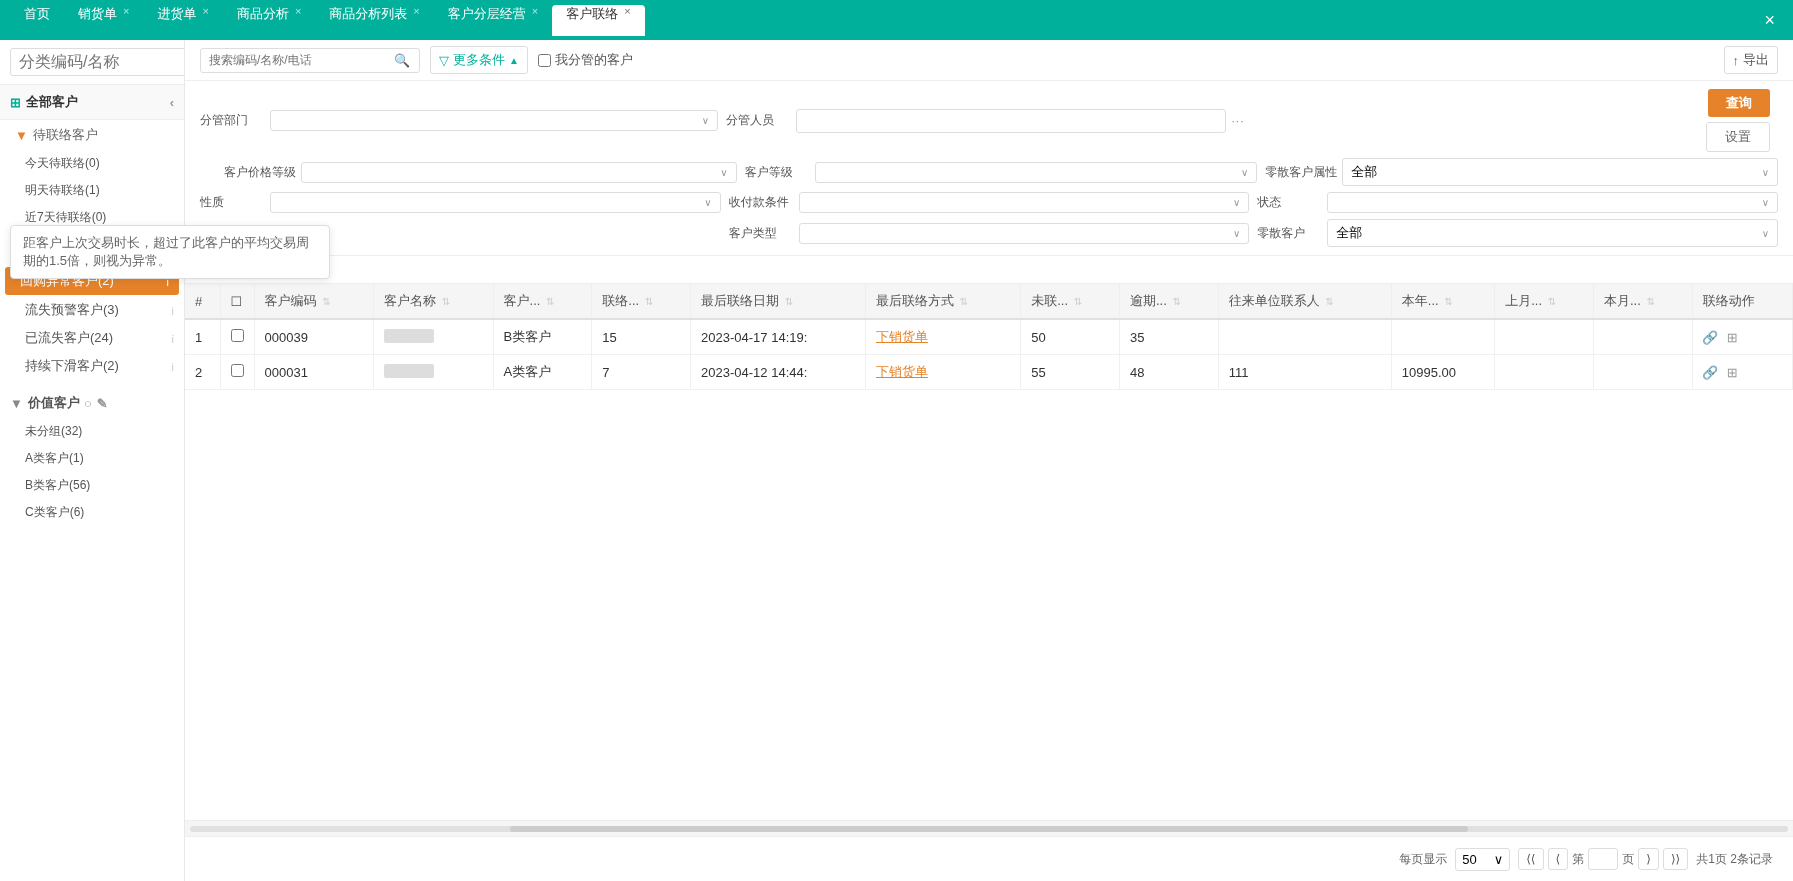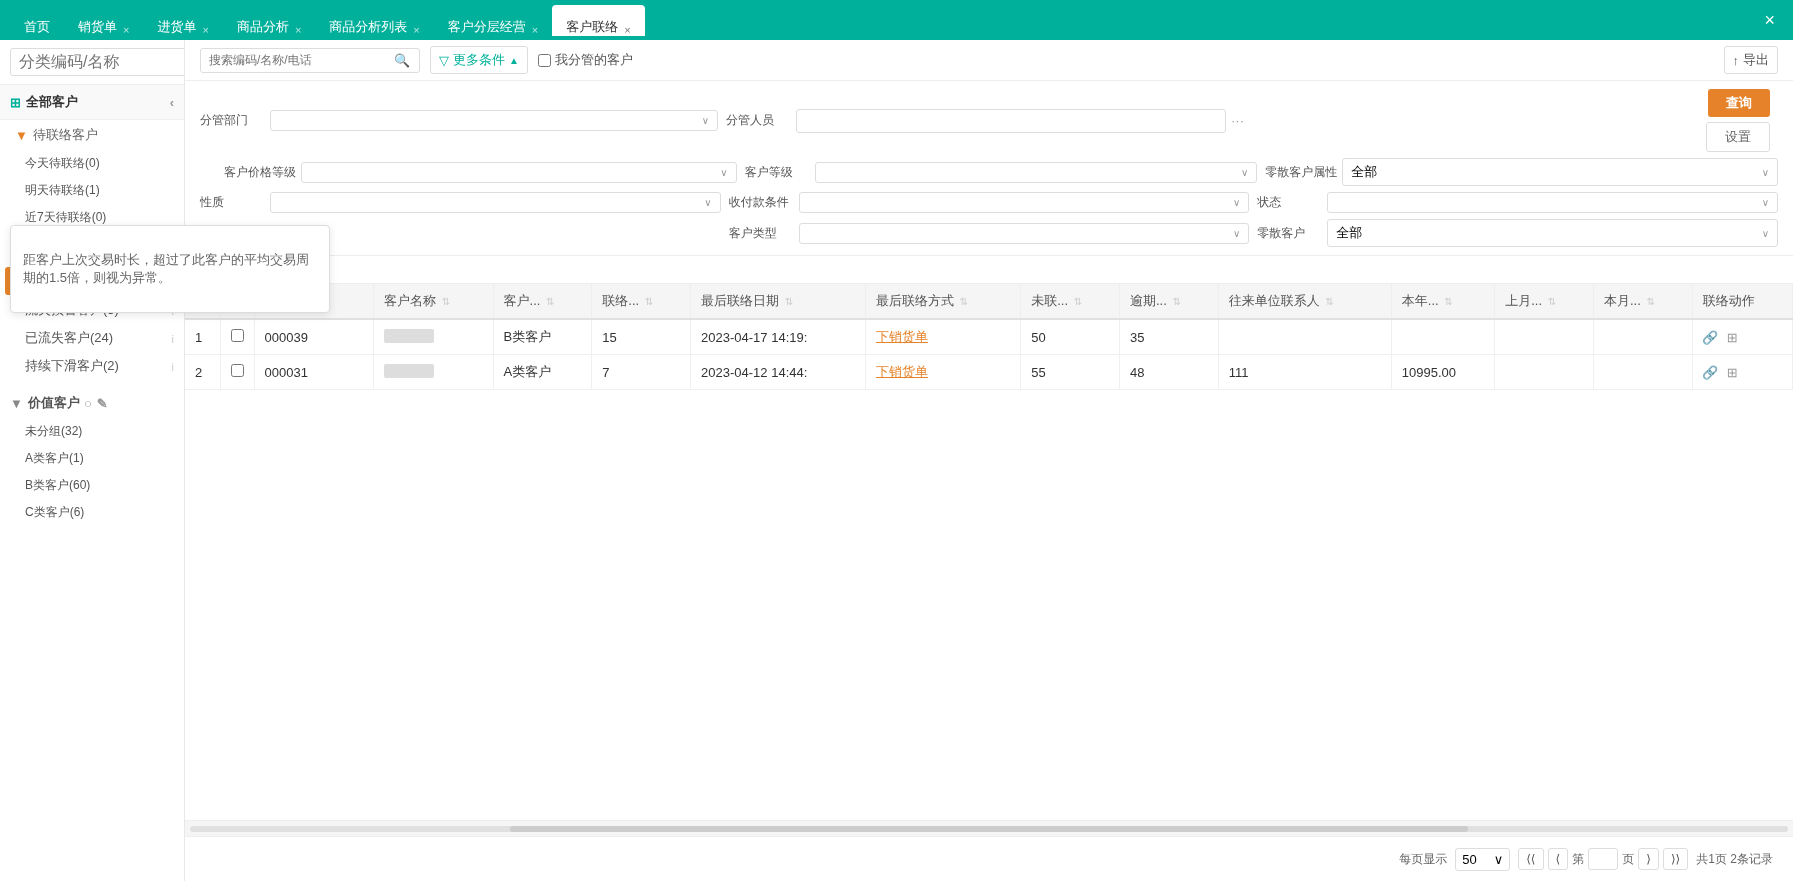--- a/index.html
+++ b/index.html
@@ -6,21 +6,21 @@
     body { background: #f5f5f5; overflow: hidden; width: 1793px; height: 881px; }
 
     
     .top-nav {
       display: flex; align-items: center;
       background: #00b09b;
       height: 40px; padding: 0 10px;
       color: white;
     }
     .top-nav .nav-item {
-      padding: 0 14px; height: 31px; display: flex; align-items: flex-end;
+      padding: 0 14px; height: 31px; display: flex; align-items: flex-start;
       cursor: pointer; color: white; font-size: 13px; white-space: nowrap;
     }
     .top-nav .nav-item.active {
       background: white; color: #333; border-radius: 4px 4px 0 0;
     }
     .top-nav .nav-item .close-x { margin-left: 6px; font-size: 11px; opacity: 0.7; }
     .top-nav-right { margin-left: auto; color: white; font-size: 18px; cursor: pointer; padding: 0 8px; }
 
     
     .main-layout { display: flex; height: calc(881px - 40px); }
@@ -62,21 +62,21 @@
       display: flex; align-items: center; padding: 6px 10px 6px 10px;
       color: #555; cursor: pointer; font-size: 12px; font-weight: bold;
     }
     .sidebar-group2-title .arrow { margin-right: 5px; }
     .sidebar-group2-title .edit-icon { margin-left: 5px; color: #999; }
 
     
     .tooltip-box {
       position: absolute; top: 225px; left: 10px; z-index: 100;
       background: white; border: 1px solid #ddd; border-radius: 4px;
-      padding: 25px 12px; font-size: 12px; color: #666;
+      padding: 8px 12px; font-size: 12px; color: #666;
       max-width: 320px; box-shadow: 0 2px 8px rgba(0,0,0,0.1);
     }
 
     
     .content-area {
       flex: 1; display: flex; flex-direction: column; overflow: hidden;
     }
 
     
     .filter-bar {
@@ -257,21 +257,21 @@
 
     <div class="sidebar-group2-title">
       <span class="arrow" style="color:#888;">▼</span>
       <span>价值客户</span>
       <span class="edit-icon" style="margin-left:4px;">○</span>
       <span class="edit-icon">✎</span>
     </div>
 
     <div class="sidebar-item">未分组(32)</div>
     <div class="sidebar-item">A类客户(1)</div>
-    <div class="sidebar-item">B类客户(60)</div>
+    <div class="sidebar-item">B类客户(56)</div>
     <div class="sidebar-item">C类客户(6)</div>
   </div>
 
   <div class="content-area">
 
     <div class="filter-bar">
       <div class="search-input-wrap">
         <input type="text" style="width: 100%;" placeholder="搜索编码/名称/电话">
         <span class="s-icon">🔍</span>
       </div>

